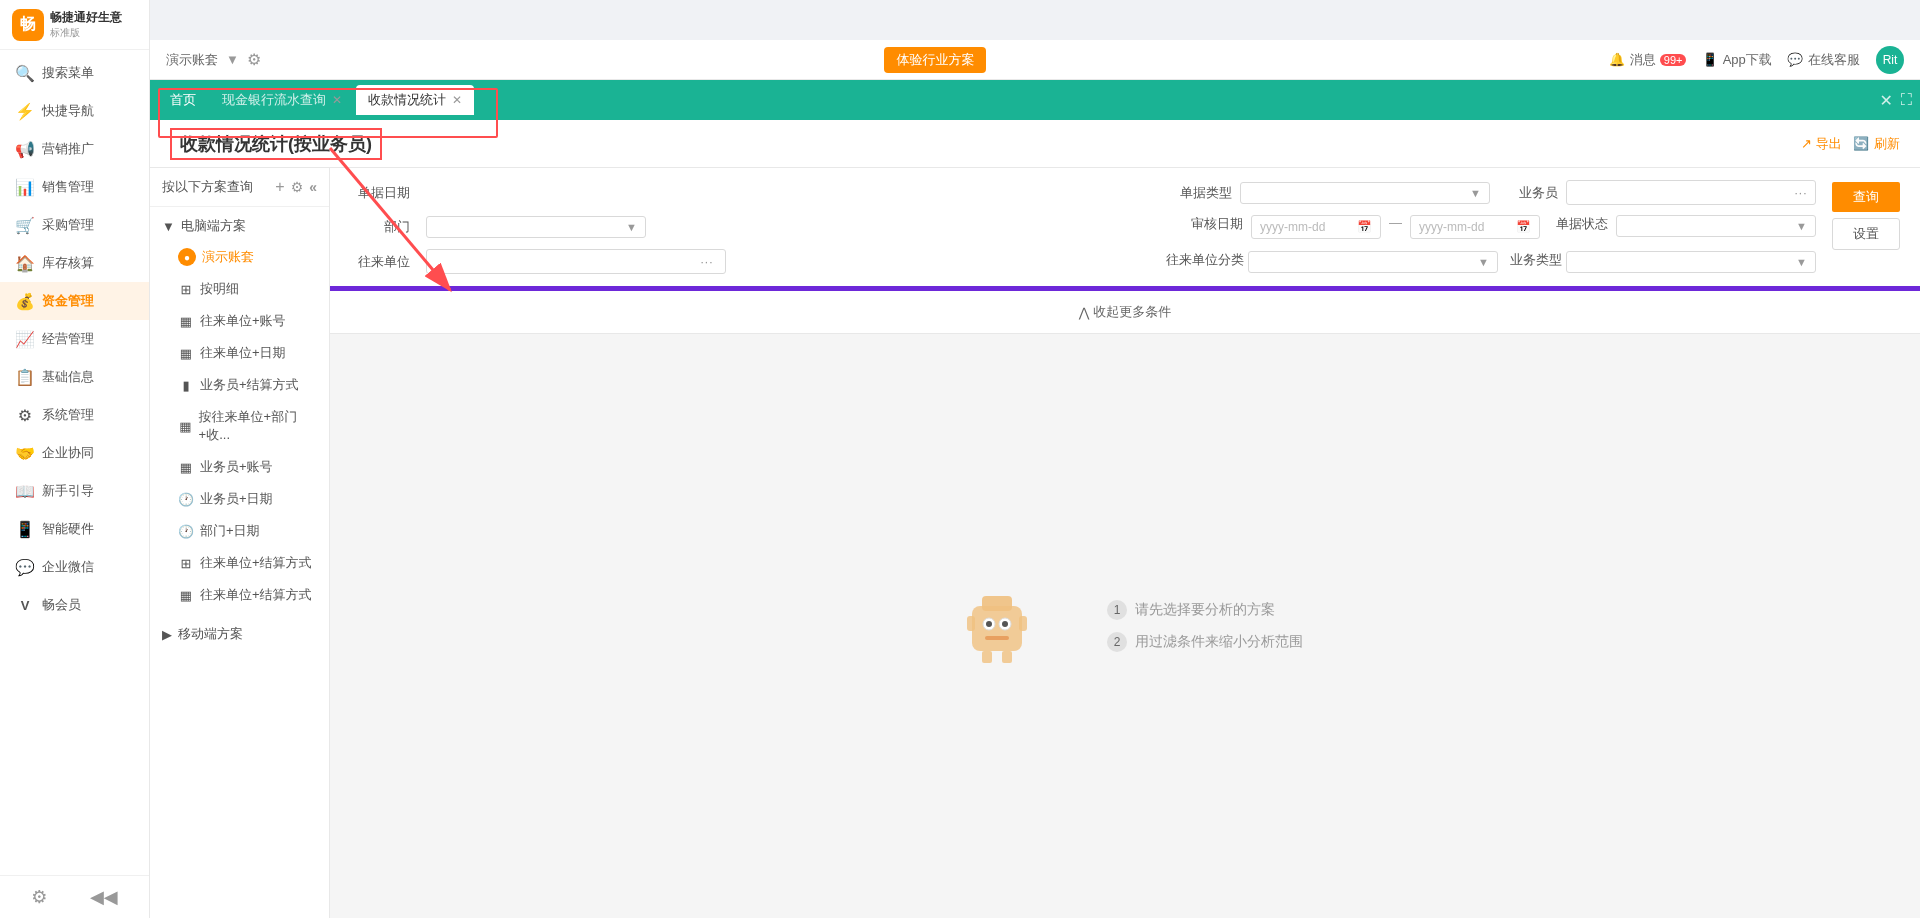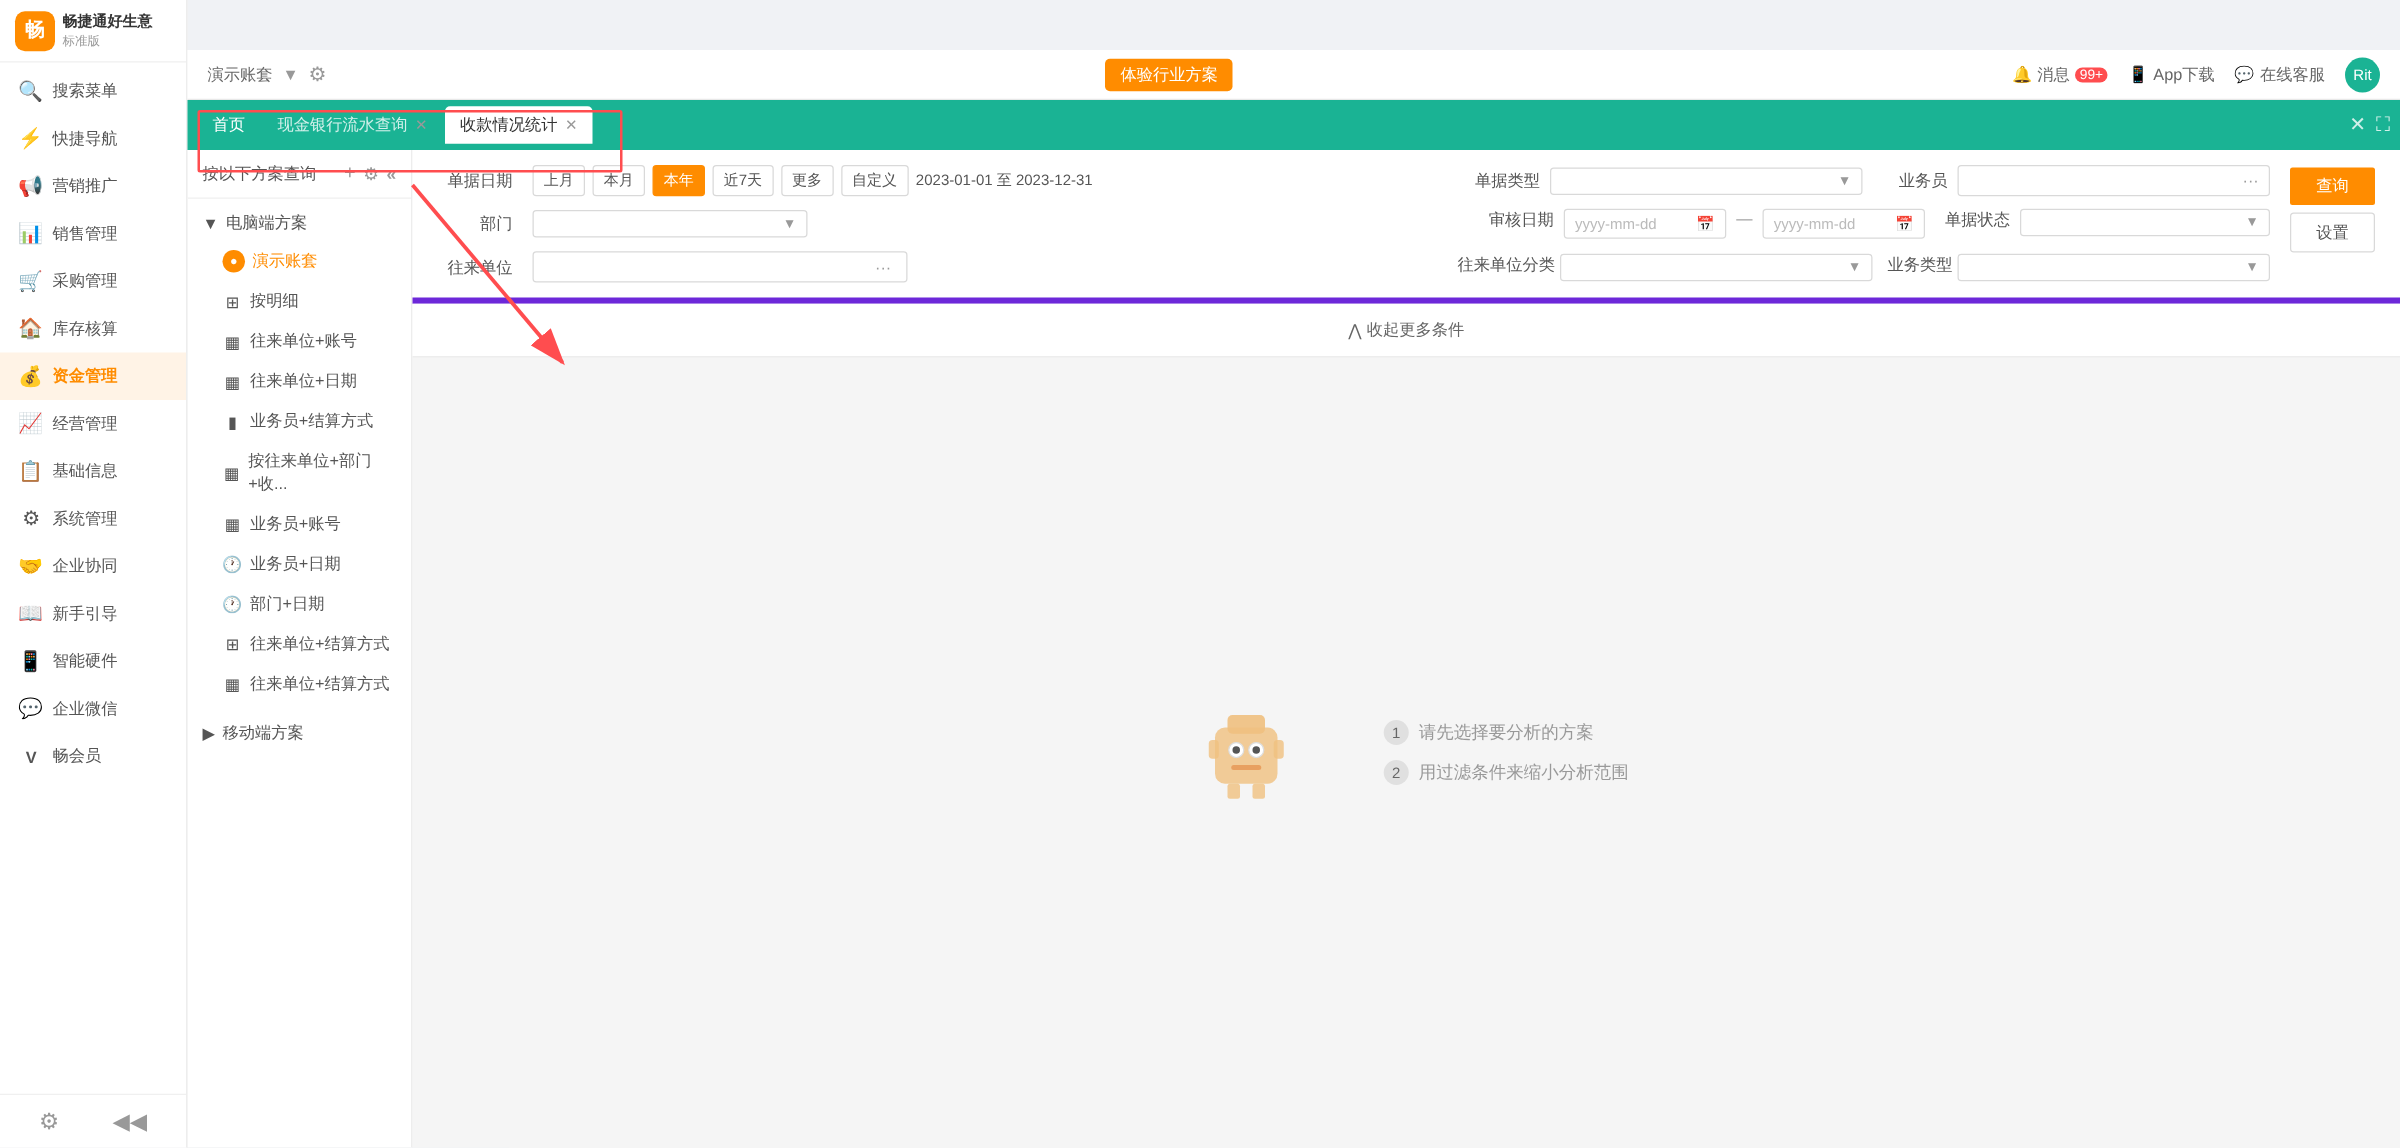--- a/index.html
+++ b/index.html
@@ -204,20 +204,33 @@
     <div class="tab-item active">
       <span>收款情况统计</span>
       <span class="tab-close">✕</span>
     </div>
     <div class="tab-bar-right">
       <span class="tab-bar-icon">✕</span>
       <span class="tab-bar-icon">⛶</span>
     </div>
   </div>
 
+  <div class="page-header">
+    <div class="page-title">收款情况统计(按业务员)</div>
+    <div class="page-actions">
+      <div class="action-btn">
+        <span>↗</span>
+        <span>导出</span>
+      </div>
+      <div class="action-btn">
+        <span>🔄</span>
+        <span>刷新</span>
+      </div>
+    </div>
+  </div>
 
   <div class="content">
 
     <div class="left-panel">
       <div class="left-panel-header">
         <span>按以下方案查询</span>
         <div class="left-panel-header-icons">
           <span style="font-size:16px;cursor:pointer;">+</span>
           <span style="font-size:14px;cursor:pointer;">⚙</span>
           <span style="font-size:14px;cursor:pointer;font-weight:bold;">«</span>
@@ -284,29 +297,20 @@
     </div>
 
     <div class="right-panel">
 
       <div class="filter-area">
 
         <div style="display:flex;align-items:flex-start;gap:0;">
           <div style="flex:1;">
             <div class="filter-row">
               <span class="filter-label">单据日期</span>
-              <div style="display:flex;align-items:center;gap:6px;flex-wrap:wrap;">
-                <button class="date-btn">上月</button>
-                <button class="date-btn">本月</button>
-                <button class="date-btn active">本年</button>
-                <button class="date-btn">近7天</button>
-                <button class="date-btn">更多</button>
-                <button class="date-btn">自定义</button>
-                <span style="font-size:12px;color:#555;">2023-01-01 至 2023-12-31</span>
-              </div>
               <div style="margin-left:auto;display:flex;align-items:center;gap:8px;">
                 <span class="filter-label">单据类型</span>
                 <div class="filter-select filter-select-wide">
                   <span></span>
                   <span class="dropdown-arrow">▼</span>
                 </div>
                 <span class="filter-label">业务员</span>
                 <div class="filter-select filter-select-wide">
                   <span></span>
                   <span style="color:#999;">···</span>

